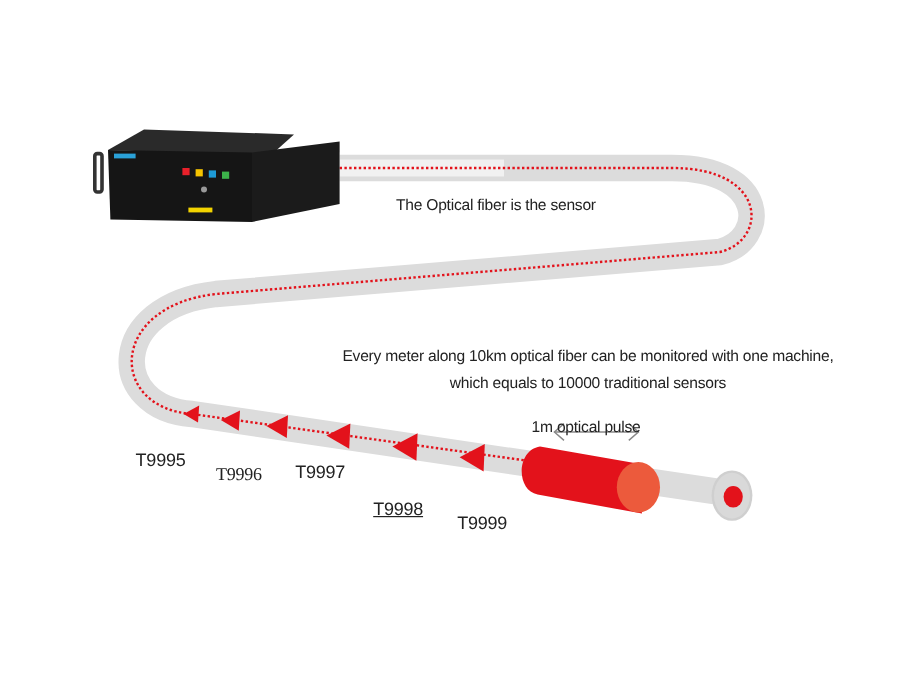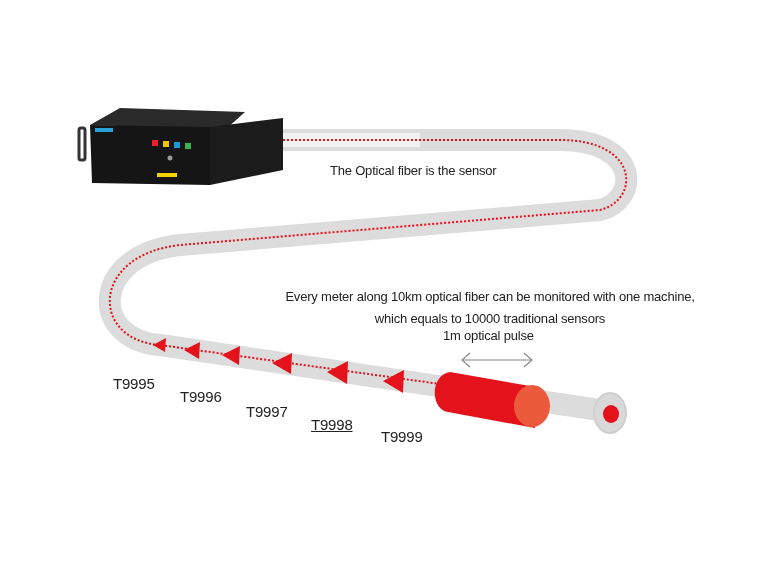--- a/index.html
+++ b/index.html
@@ -2,21 +2,21 @@
 <html><head>
   <meta charset="utf-8">
   <style>
     html, body { margin: 0; padding: 0; background: #ffffff; }
     body { width: 768px; height: 576px; position: relative; overflow: hidden;
            font-family: "Liberation Sans", "DejaVu Sans", sans-serif; }
     .canvas { position: absolute; left: 0; top: 0; width: 768px; height: 576px; }
     .label { position: absolute; color: #222222; font-size: 13px; white-space: nowrap; letter-spacing: -0.2px; }
     .caption-top { left: 330px; top: 163px; }
     .caption-mid { left: 270px; top: 262px; width: 440px; text-align: center; line-height: 22px; white-space: normal; margin-top: 24px; }
-    .caption-pulse { left: 443px; top: 328px; }
+    .caption-pulse { left: 443px; top: 348px; }
     .t-label { font-size: 15px; }
   </style>
 </head>
 <body>
 
 <svg class="canvas" viewBox="0 0 768 576" xmlns="http://www.w3.org/2000/svg">
 
   <g>
     <path d="M 283 140 L 560 140 C 640 140, 640 200, 600 210 L 180 245 C 90 255, 90 340, 160 345 L 600 410" fill="none" stroke="#dcdcdc" stroke-width="22" stroke-linecap="butt" stroke-linejoin="round"></path>
 
@@ -62,16 +62,16 @@
     <circle cx="170" cy="158" r="2.5" fill="#999"></circle>
     <rect x="157" y="173" width="20" height="4" fill="#f2d300"></rect>
   </g>
 </svg>
 
 <div class="label caption-top">The Optical fiber is the sensor</div>
 <div class="label caption-mid">Every meter along 10km optical fiber can be monitored with one machine, which equals to 10000 traditional sensors</div>
 <div class="label caption-pulse">1m optical pulse</div>
 
 <div class="label t-label" style="left:113px; top:375px;">T9995</div>
-<div class="label t-label" style="left:180px; top:388px;">T9996</div>
-<div class="label t-label" style="left:246px; top:403px;">T9997</div>
+<div class="label t-label" style="left:180px; top:388px;font-family:Liberation Serif, serif;">T9996</div>
+<div class="label t-label" style="left:246px; top:385px;">T9997</div>
 <div class="label t-label" style="left:311px; top:416px;text-decoration:underline;">T9998</div>
 <div class="label t-label" style="left:381px; top:428px;">T9999</div>
 
 </body></html>

